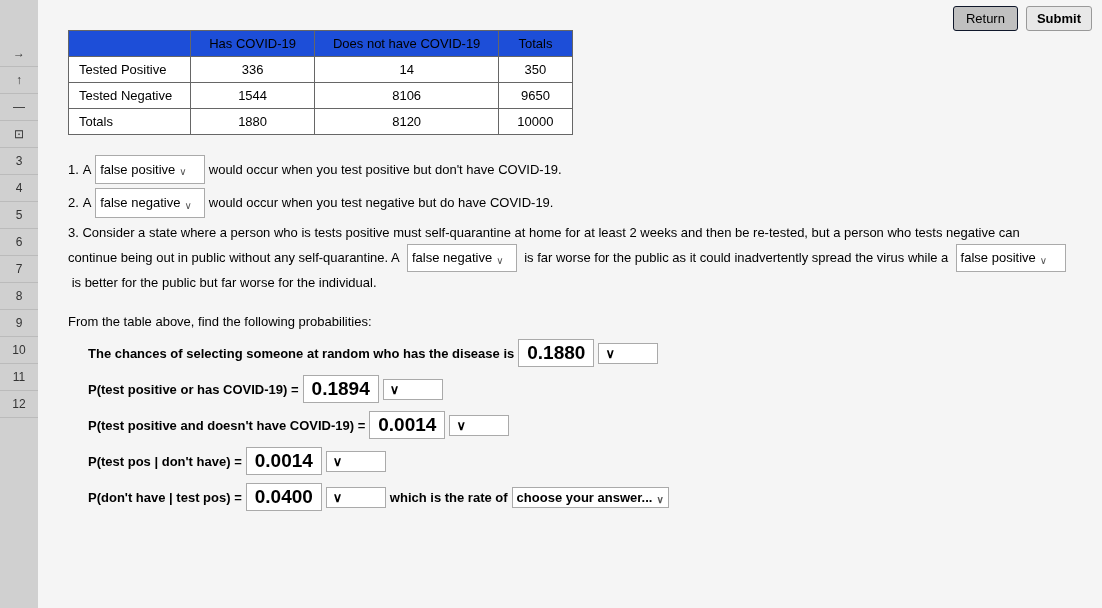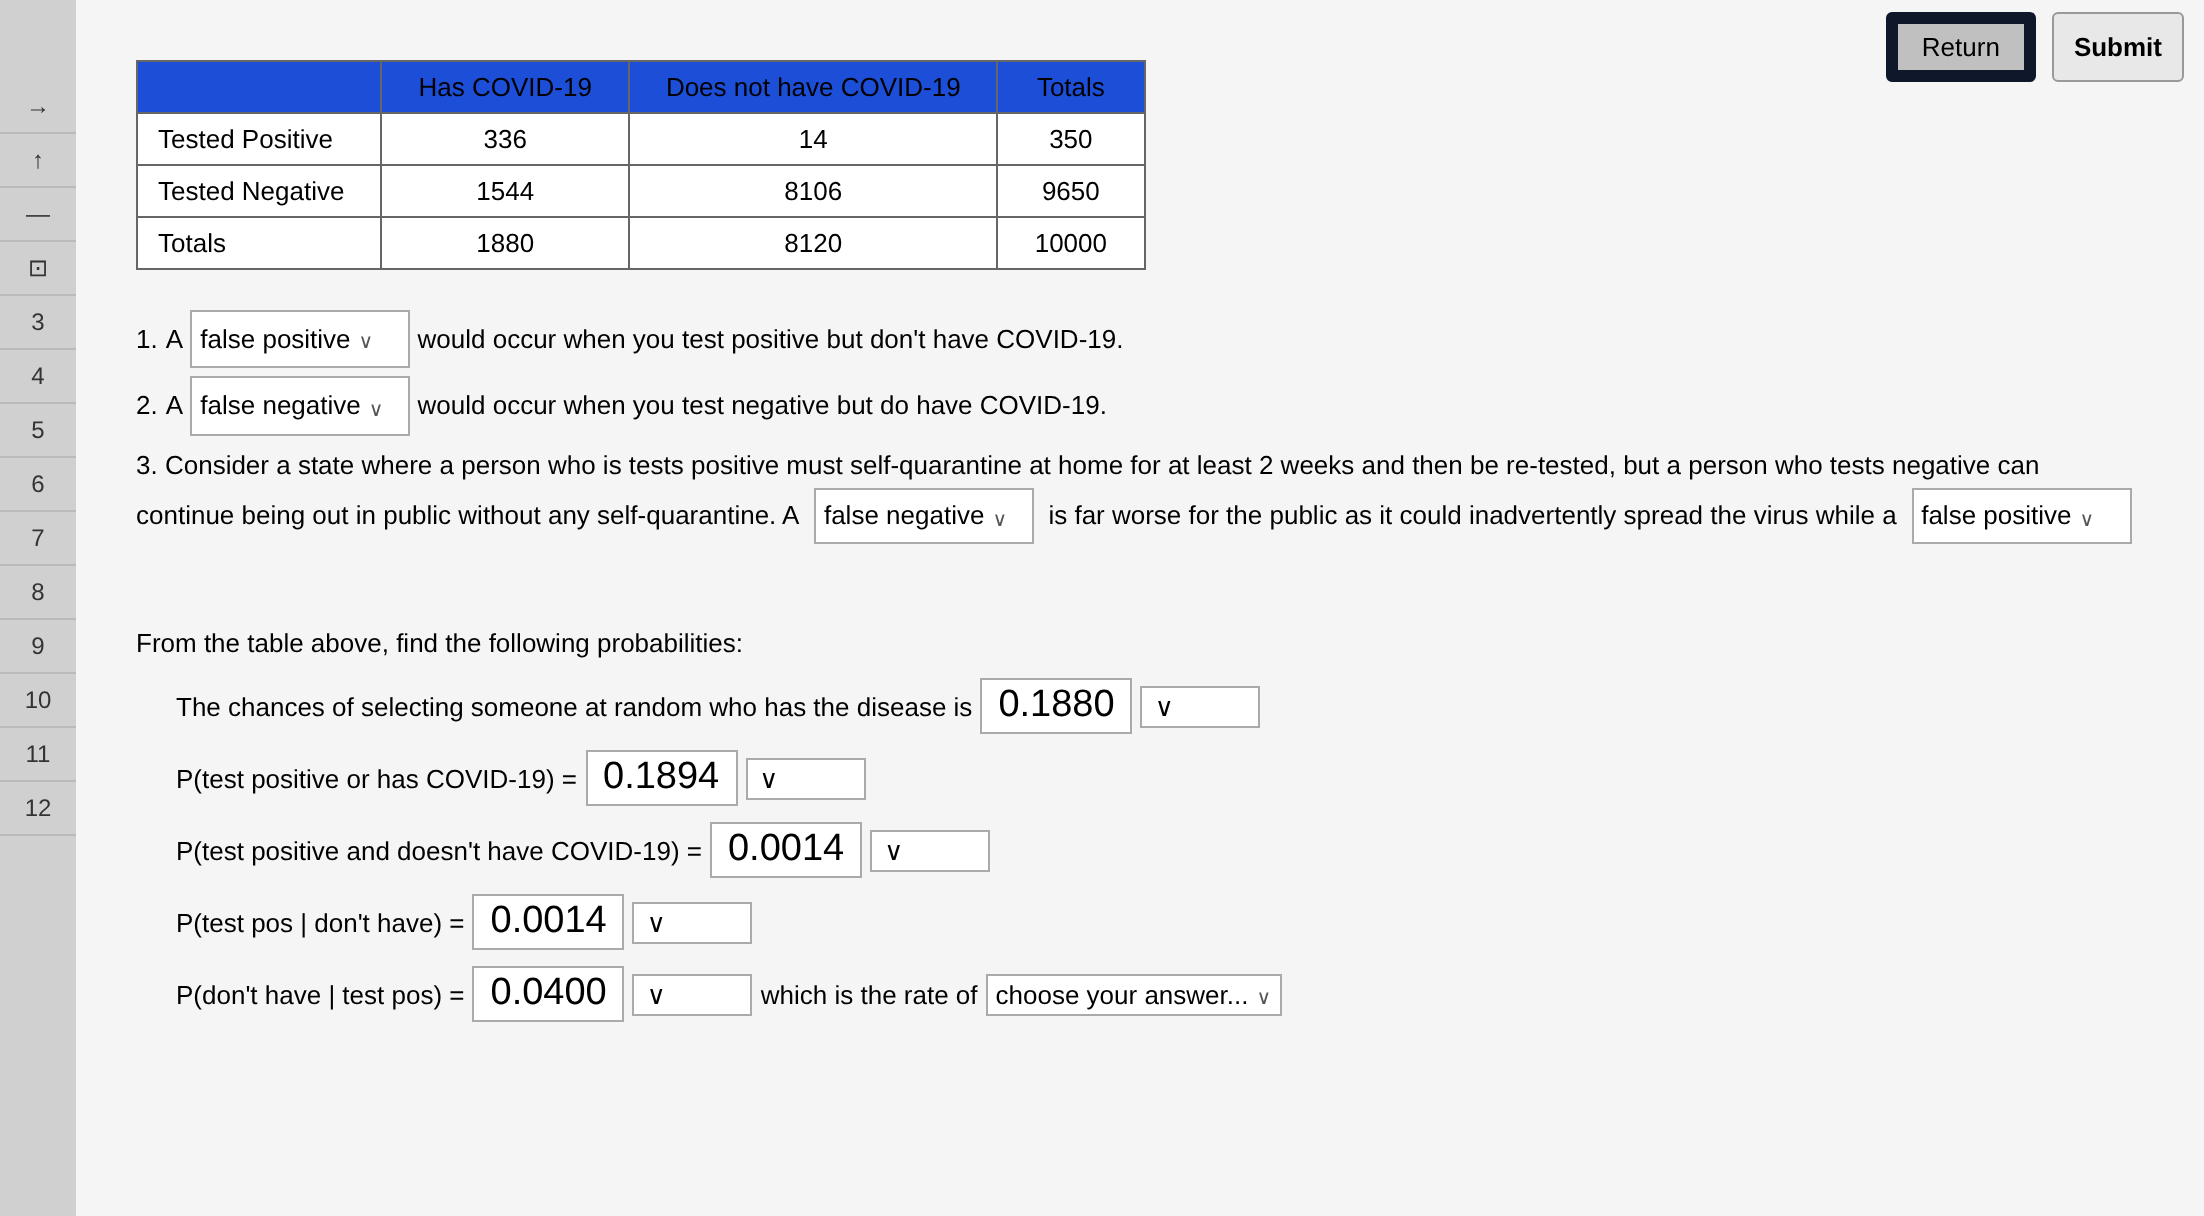--- a/index.html
+++ b/index.html
@@ -44,21 +44,21 @@
     .top-buttons {
       position: absolute;
       top: 0;
       right: 0;
       display: flex;
       gap: 8px;
       padding: 6px 10px;
     }
     .btn-return {
       background: #c0c0c0;
-      border: 6px solid #0f172a;
+      border: 1px solid #0f172a;
       border-radius: 3px;
       padding: 4px 12px;
       font-size: 13px;
       cursor: pointer;
     }
     .btn-submit {
       background: #e8e8e8;
       border: 1px solid #999;
       border-radius: 3px;
       padding: 4px 10px;
@@ -143,20 +143,21 @@
       list-style: disc;
       padding-left: 20px;
     }
     .prob-list li {
       margin-bottom: 8px;
       display: flex;
       align-items: center;
       flex-wrap: wrap;
       gap: 4px;
       font-size: 13px;
+      font-weight: bold;
     }
     .value-box {
       border: 1px solid #aaa;
       background: white;
       padding: 2px 8px;
       font-size: 19px;
       min-width: 70px;
       display: inline-block;
     }
     .dropdown-box {
@@ -256,21 +257,21 @@
       <span>Consider a state where a person who is tests positive must self-quarantine at home for at least 2 weeks and then be re-tested, but a person who tests negative can continue being out in public without any self-quarantine. A</span>&nbsp;
       <div class="inline-select" style="display:inline-flex;">
         <span>false negative</span>
         <span class="chevron">∨</span>
       </div>
       &nbsp;<span>is far worse for the public as it could inadvertently spread the virus while a</span>&nbsp;
       <div class="inline-select" style="display:inline-flex;">
         <span>false positive</span>
         <span class="chevron">∨</span>
       </div>
-      &nbsp;
+      &nbsp;<span>is better for the public but far worse for the individual.</span>
     </div>
   </div>
 
   <div class="prob-section">
     <div class="prob-title">From the table above, find the following probabilities:</div>
     <ul class="prob-list">
 
       <li>
         <span>The chances of selecting someone at random who has the disease is</span>
         <span class="value-box">0.1880</span>

